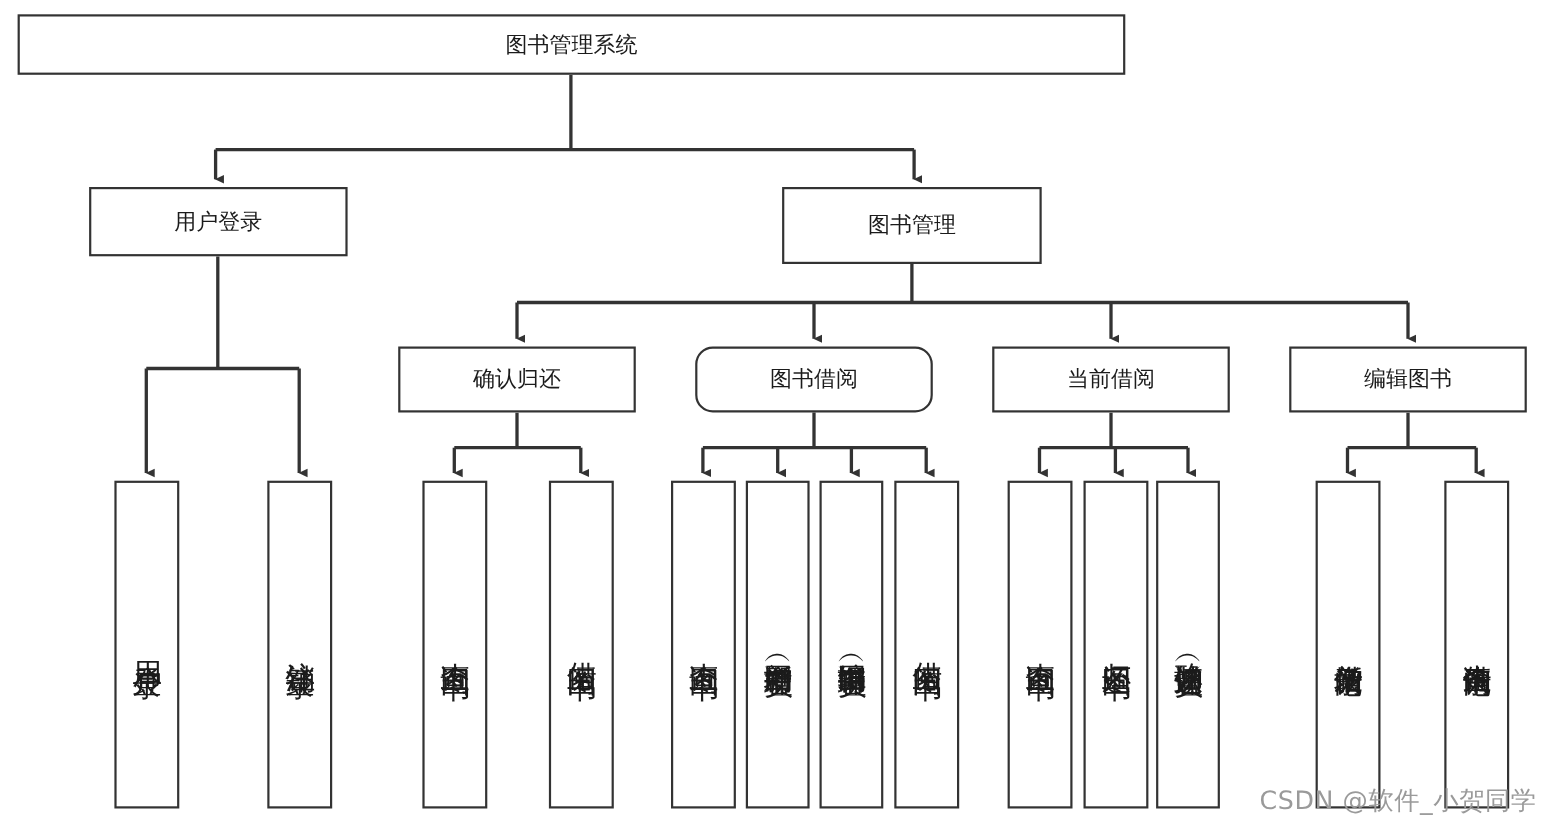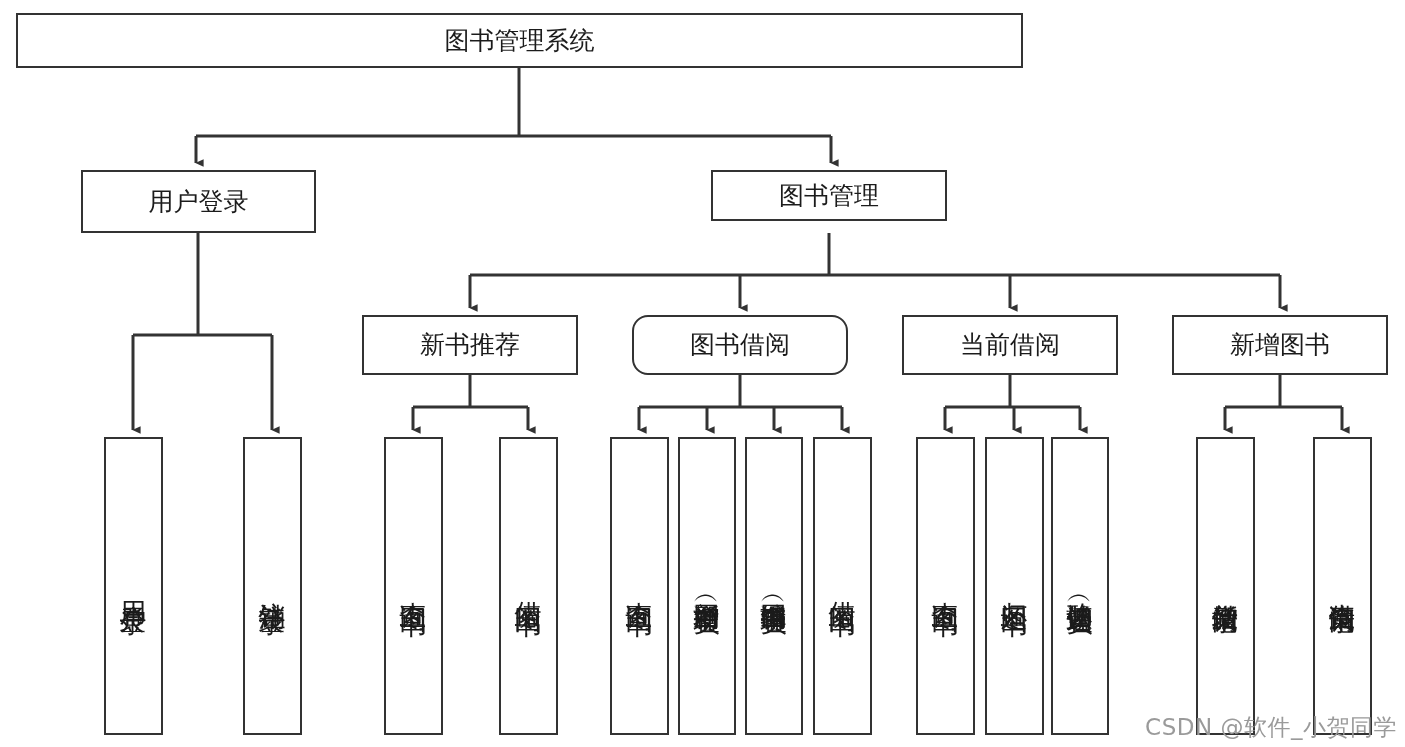--- a/index.html
+++ b/index.html
@@ -36,21 +36,21 @@
     justify-content: center;
     overflow: hidden;
   }
   .node-label {
     color: #1b1b1b;
     text-align: center;
     line-height: 1.18;
     white-space: nowrap;
   }
   .node.horiz .node-label {
-    font-size: 25px;
+    font-size: 20px;
   }
   .node.vert {
     align-items: center;
     justify-content: center;
   }
   .node.vert .node-label {
     writing-mode: vertical-rl;
     text-orientation: upright;
     font-size: 27px;
     letter-spacing: 3px;
@@ -130,38 +130,38 @@
   </svg>
 
   <div class="node horiz" style="left:16px; top:13px; width:1007px; height:55px;">
     <span class="node-label">图书管理系统</span>
   </div>
 
   <div class="node horiz" style="left:81px; top:170px; width:235px; height:63px;">
     <span class="node-label">用户登录</span>
   </div>
 
-  <div class="node horiz" style="left:711px; top:170px; width:236px; height:51px;">
+  <div class="node horiz" style="left:711px; top:170px; width:236px; height:70px;">
     <span class="node-label">图书管理</span>
   </div>
 
   <div class="node horiz" style="left:362px; top:315px; width:216px; height:60px;">
-    <span class="node-label">新书推荐</span>
+    <span class="node-label">确认归还</span>
   </div>
 
   <div class="node horiz" style="left:632px; top:315px; width:216px; height:60px;border-radius:16px;">
     <span class="node-label">图书借阅</span>
   </div>
 
   <div class="node horiz" style="left:902px; top:315px; width:216px; height:60px;">
     <span class="node-label">当前借阅</span>
   </div>
 
   <div class="node horiz" style="left:1172px; top:315px; width:216px; height:60px;">
-    <span class="node-label">新增图书</span>
+    <span class="node-label">编辑图书</span>
   </div>
 
   <div class="node vert" style="left:104px; top:437px; width:59px; height:298px;">
     <span class="node-label">用户登录</span>
   </div>
 
   <div class="node vert" style="left:243px; top:437px; width:59px; height:298px;">
     <span class="node-label">注销登录</span>
   </div>
 

